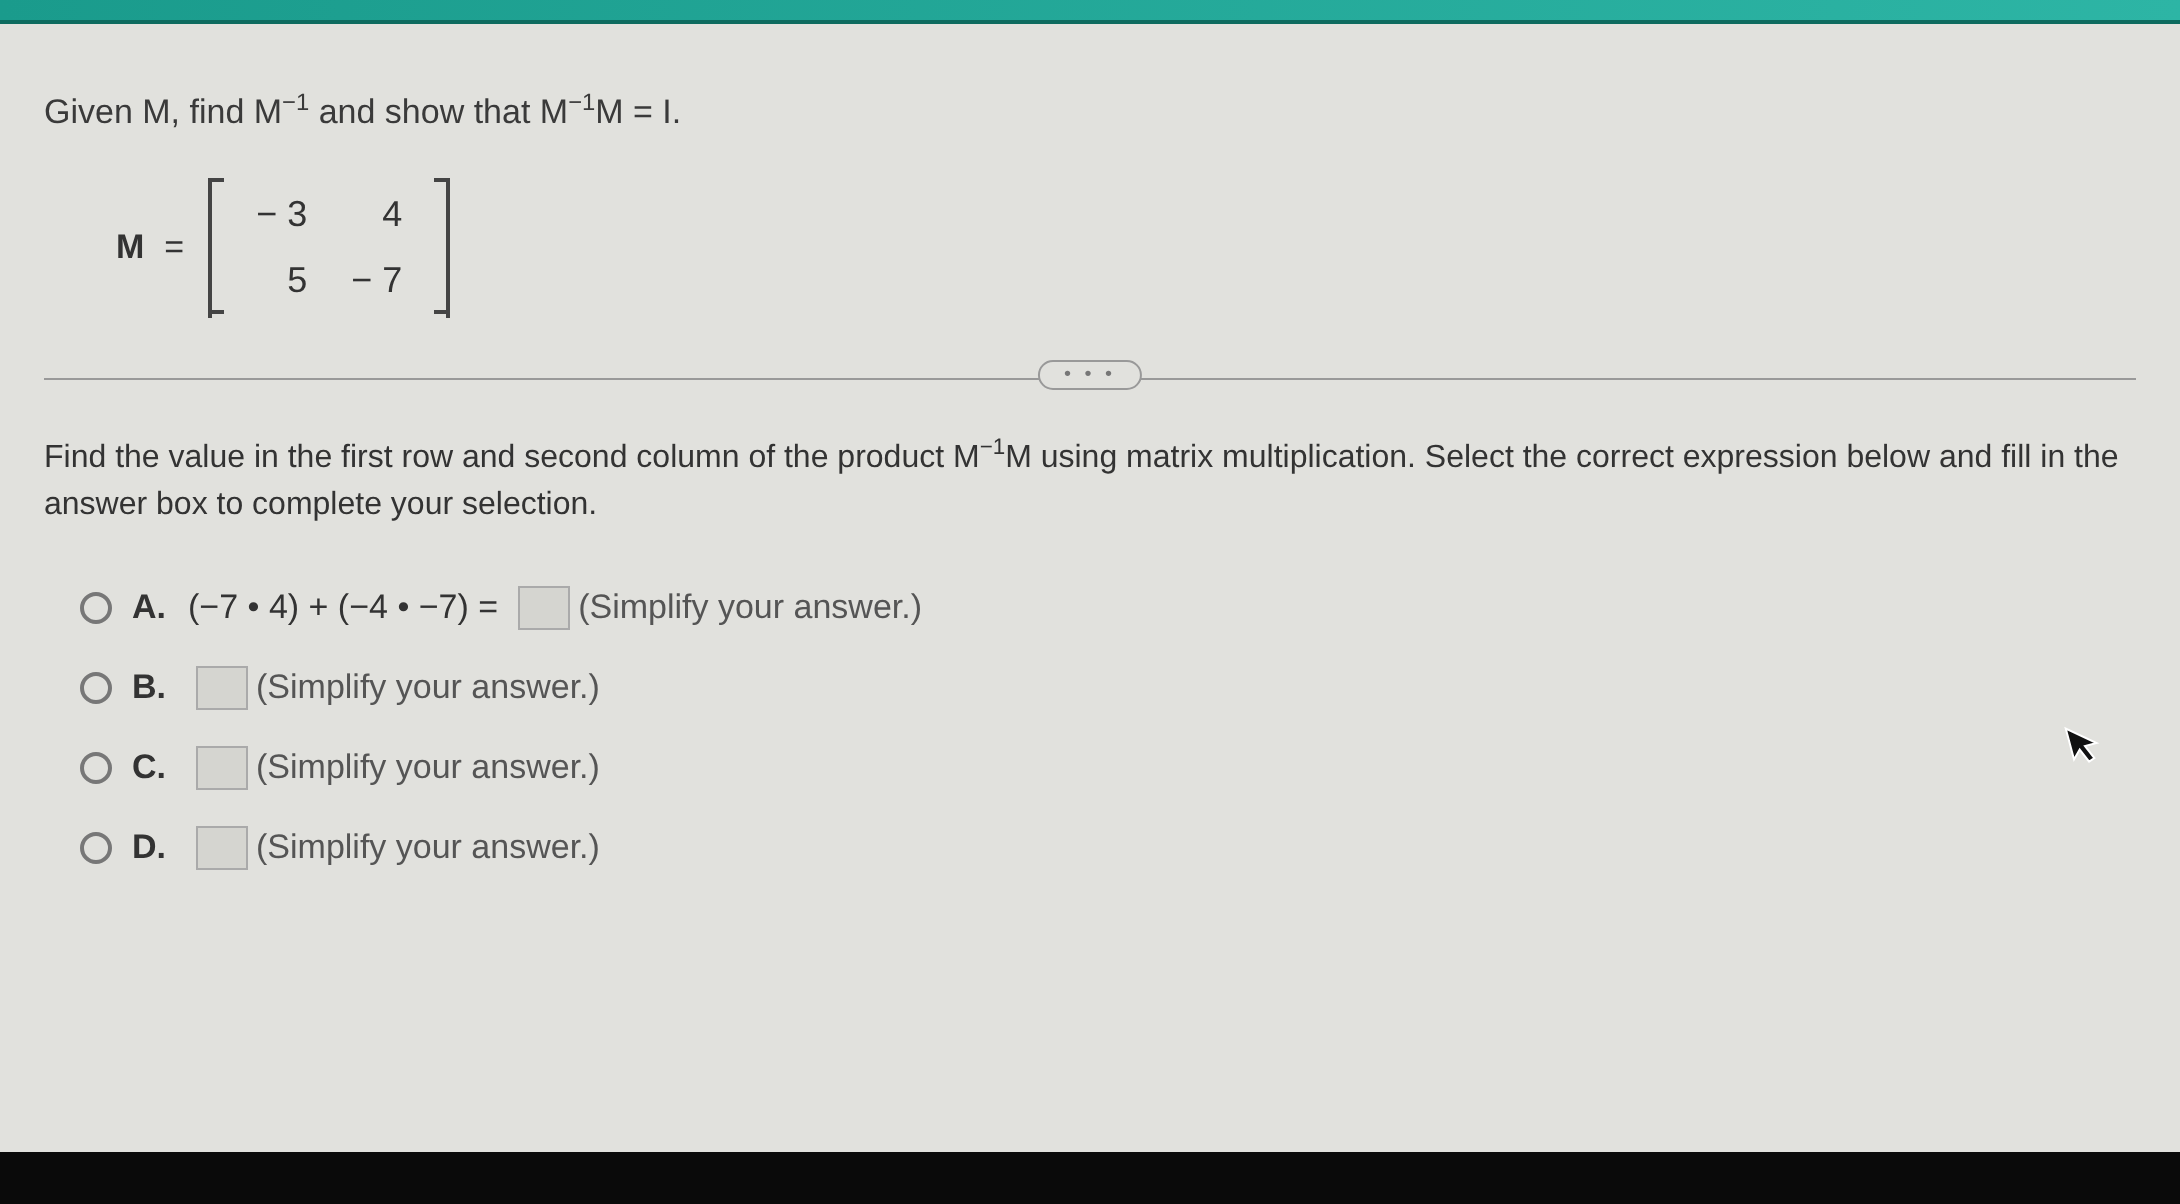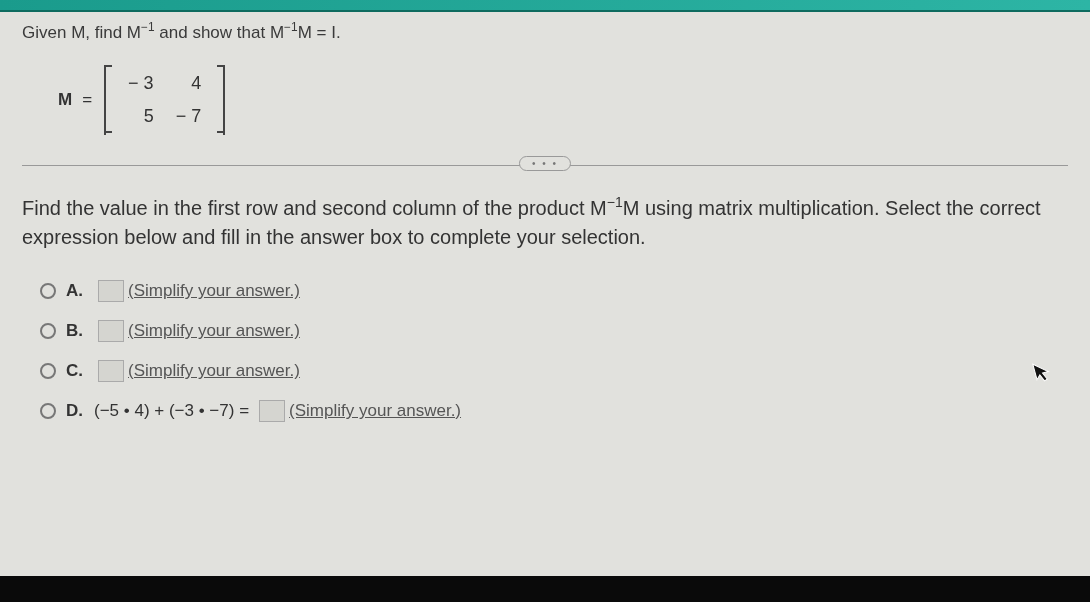--- a/index.html
+++ b/index.html
@@ -10,21 +10,21 @@
       background: #e1e1dd;
       overflow: hidden;
       position: relative;
     }
     .top-bar {
       height: 12px;
       background: linear-gradient(to right, #1a9b8c 0%, #2db5a5 100%);
       border-bottom: 2px solid #0d6b5f;
     }
     .content {
-      padding: 8px 22px 0 22px;
+      padding: 32px 22px 0 22px;
       color: #333;
     }
     .question-line {
       font-size: 17px;
       color: #3a3a3a;
       margin-bottom: 22px;
     }
     sup { font-size: 0.7em; vertical-align: super; }
     .matrix-row {
       display: flex;
@@ -81,21 +81,21 @@
       background: #e1e1dd;
       border: 1px solid #999;
       border-radius: 10px;
       padding: 1px 12px;
       font-size: 10px;
       letter-spacing: 2px;
       color: #777;
       cursor: pointer;
     }
     .instruction {
-      font-size: 20px;
+      font-size: 16px;
       color: #333;
       line-height: 1.5;
       margin-bottom: 28px;
     }
     .options {
       margin-left: 18px;
     }
     .option-row {
       display: flex;
       align-items: center;
@@ -120,21 +120,21 @@
     .expr { margin-right: 6px; white-space: nowrap; }
     .answer-box {
       display: inline-block;
       width: 26px;
       height: 22px;
       background: #d5d5d0;
       border: 1px solid #aaa;
       vertical-align: middle;
       margin: 0 4px;
     }
-    .hint { color: #555; text-decoration: underline; }
+    .hint { color: #555; }
     .cursor-arrow {
       position: absolute;
       right: 38px;
       top: 360px;
       font-size: 22px;
       color: #222;
       transform: rotate(-15deg);
     }
     .bottom-black {
       position: absolute;
@@ -178,20 +178,21 @@
 
   <div class="instruction">
     <span>Find the value in the first row and second column of the product M</span><sup>−1</sup><span>M using matrix multiplication. Select the correct expression below and fill in the answer box to complete your selection.</span>
   </div>
 
   <div class="options">
 
     <div class="option-row">
       <div class="radio"></div>
       <span class="opt-letter">A.</span>
+      <span class="expr">(−7 • 4) + (−4 • −7) =</span>
       <span class="answer-box"></span>
       <span class="hint">(Simplify your answer.)</span>
     </div>
 
     <div class="option-row">
       <div class="radio"></div>
       <span class="opt-letter">B.</span>
       <span class="answer-box"></span>
       <span class="hint">(Simplify your answer.)</span>
     </div>
@@ -199,21 +200,20 @@
     <div class="option-row">
       <div class="radio"></div>
       <span class="opt-letter">C.</span>
       <span class="answer-box"></span>
       <span class="hint">(Simplify your answer.)</span>
     </div>
 
     <div class="option-row">
       <div class="radio"></div>
       <span class="opt-letter">D.</span>
-      <span class="expr">(−5 • 4) + (−3 • −7) =</span>
       <span class="answer-box"></span>
       <span class="hint">(Simplify your answer.)</span>
     </div>
 
   </div>
 </div>
 
 <div class="cursor-arrow">
   <svg width="18" height="24" viewBox="0 0 18 24">
     <path d="M2 2 L2 18 L6 14 L9 21 L12 20 L9 13 L15 13 Z" fill="#111" stroke="#fff" stroke-width="1"></path>

